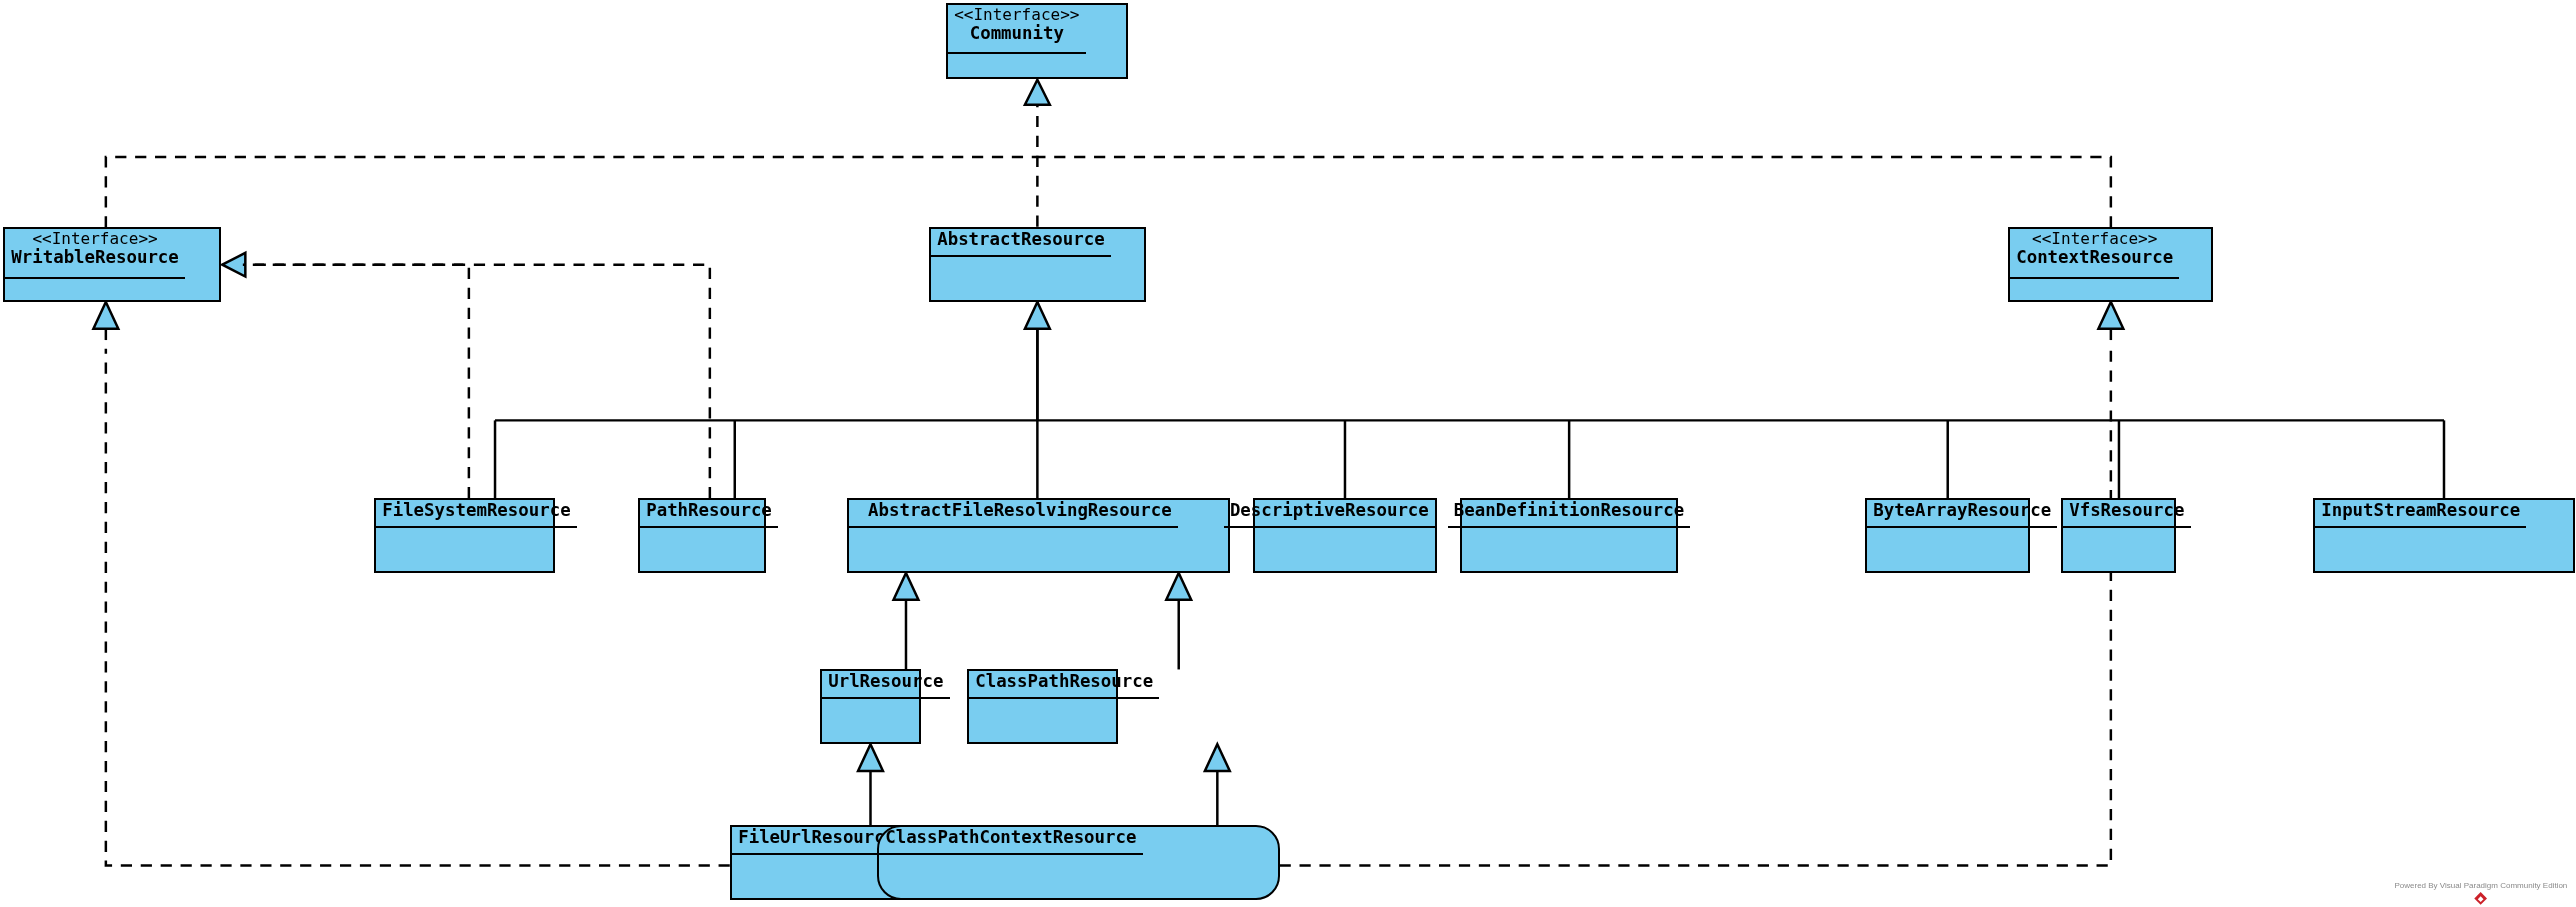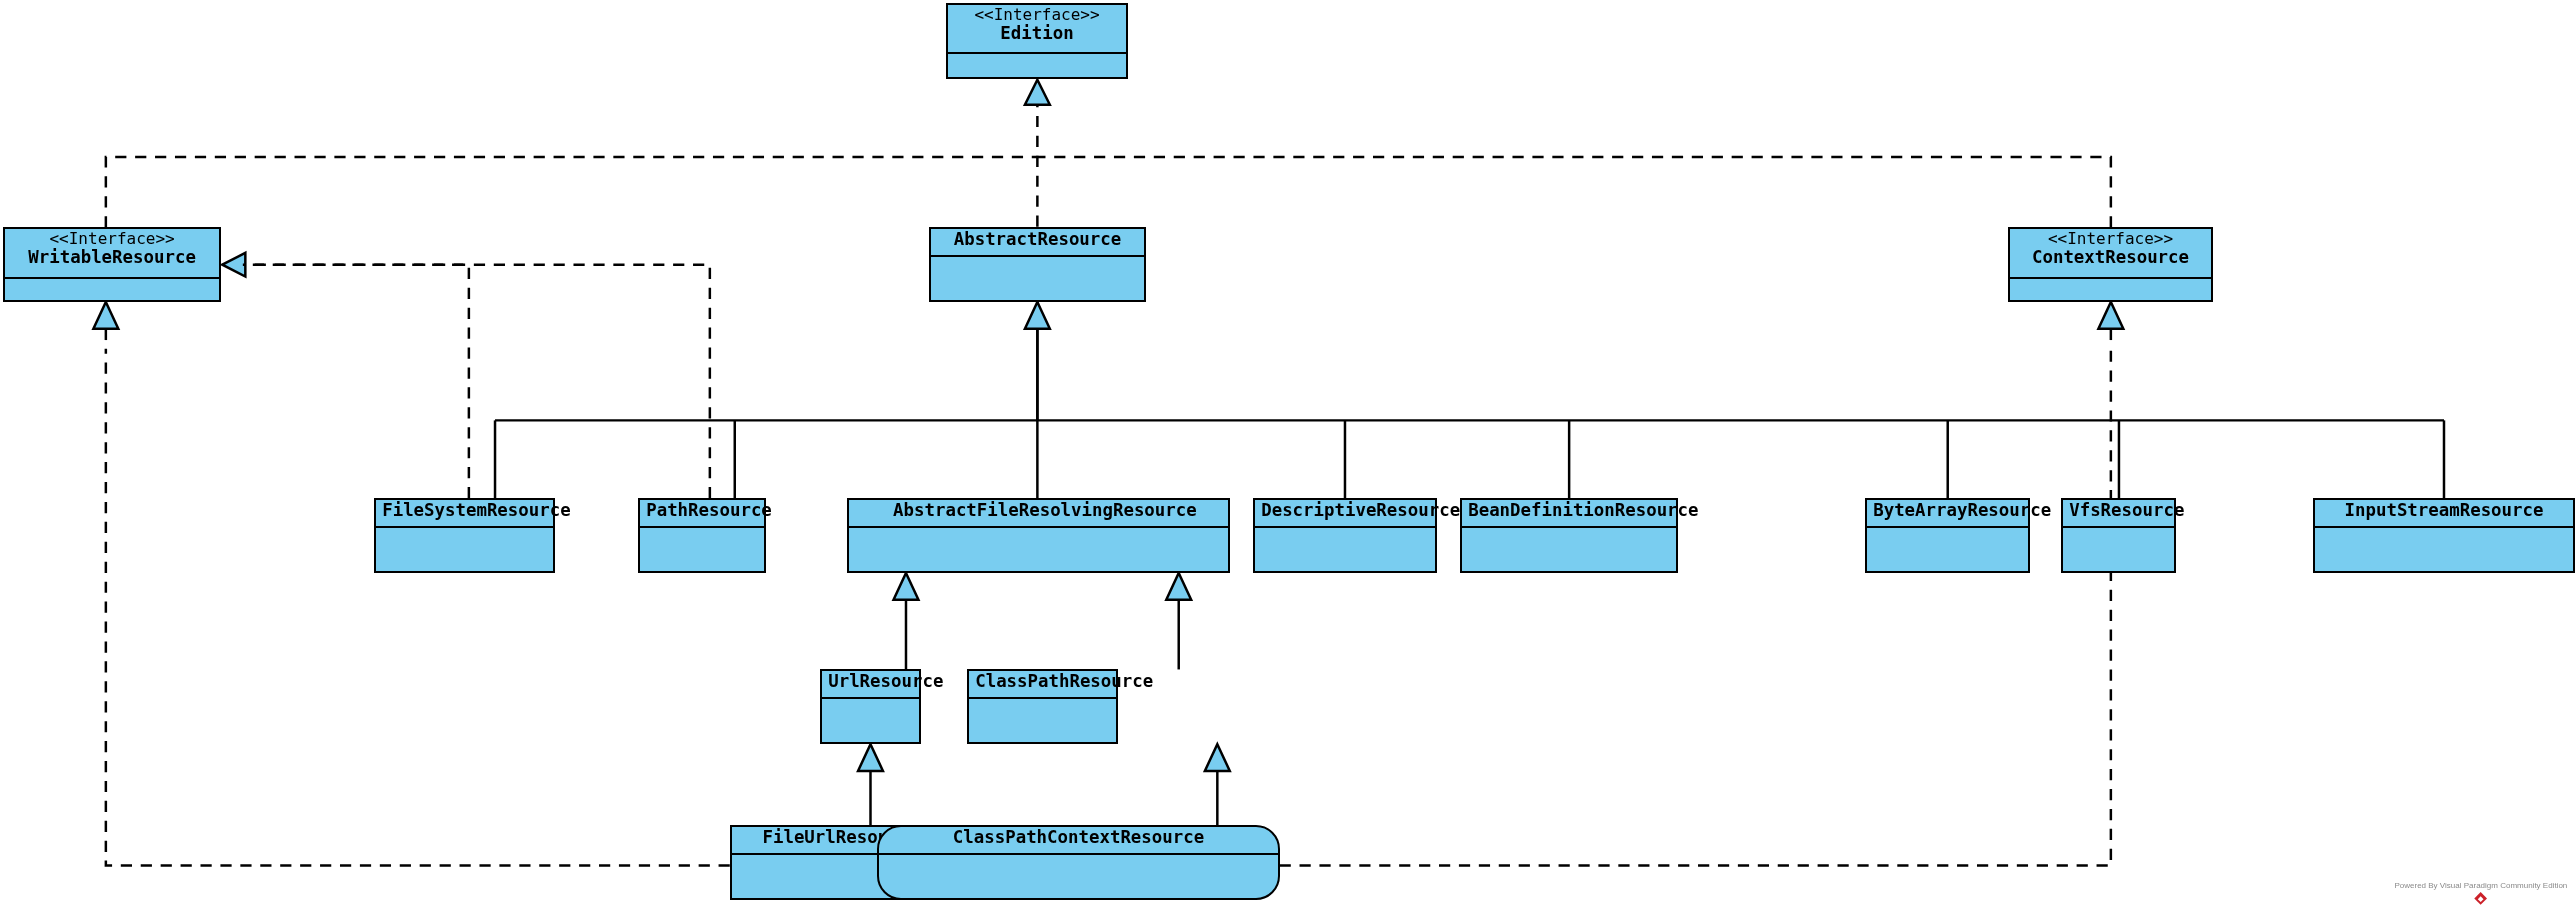--- a/index.html
+++ b/index.html
@@ -21,21 +21,21 @@
     width: 2576px;
     height: 908px;
     pointer-events: none;
   }
   .uml-class {
     position: absolute;
     box-sizing: border-box;
     background: #79cdf0;
     border: 2.5px solid #000000;
     display: flex;
-    flex-direction: column;
+    flex-direction: row;
   }
   .uml-head {
     box-sizing: border-box;
     border-bottom: 2.5px solid #000000;
     padding: 1.2px 6.2px 2.5px 6.2px;
     text-align: center;
     line-height: 1.12;
     white-space: nowrap;
   }
   .uml-body {
@@ -169,21 +169,21 @@
       <line x1="1955" y1="1325" x2="1955" y2="1238" stroke="#000000" stroke-width="4"></line>
       <polygon points="1955,1195 1975,1238 1935,1238" fill="#79cdf0" stroke="#000000" stroke-width="4"></polygon>
     </g>
 
     <g></g>
   </svg>
 
   <div class="uml-class" style="left: 946px; top: 2.5px; width: 182px; height: 76px;">
     <div class="uml-head" style="height: 49px;">
       <span class="stereotype">&lt;&lt;Interface&gt;&gt;</span>
-      <span class="cname">Edition</span>
+      <span class="cname">Community</span>
     </div>
     <div class="uml-body"></div>
   </div>
 
   <div class="uml-class" style="left: 3.1px; top: 227px; width: 218px; height: 75px;">
     <div class="uml-head" style="height: 50px;">
       <span class="stereotype">&lt;&lt;Interface&gt;&gt;</span>
       <span class="cname">WritableResource</span>
     </div>
     <div class="uml-body"></div>

